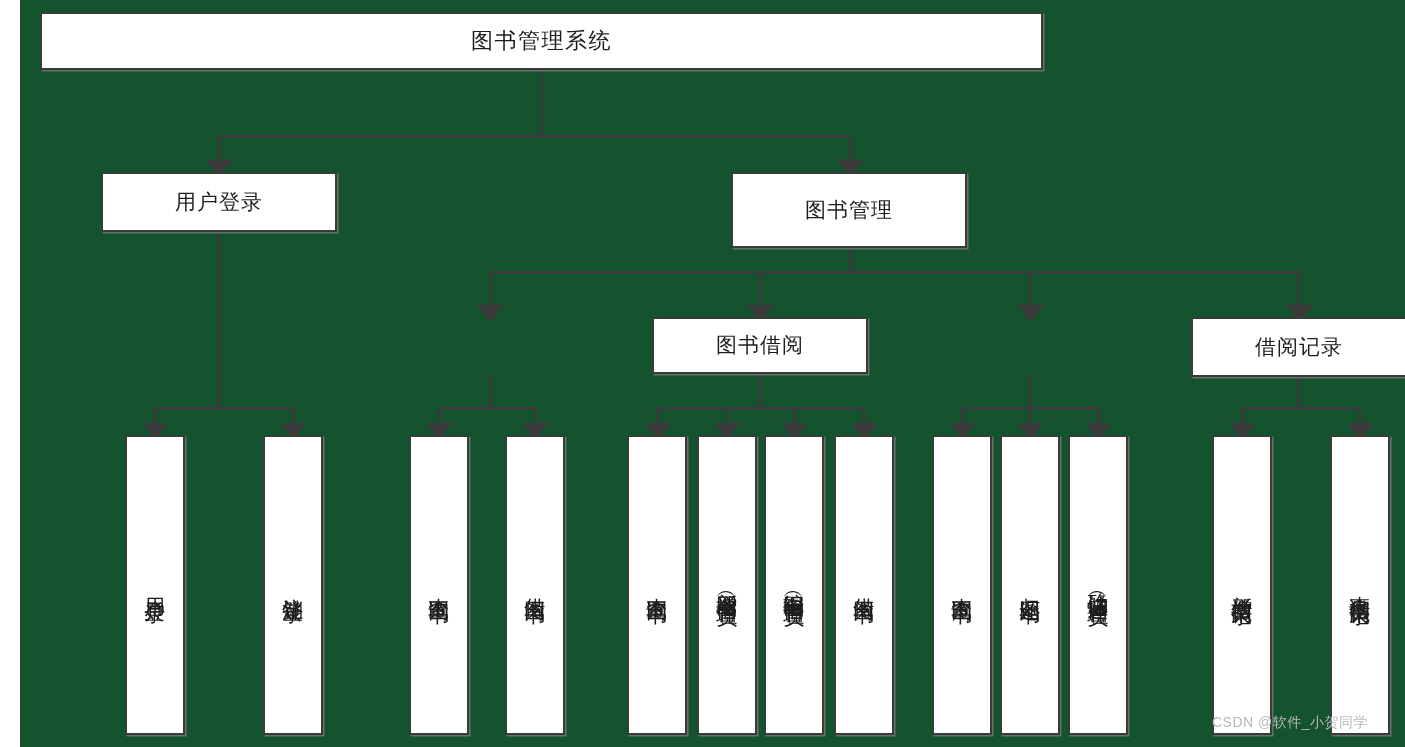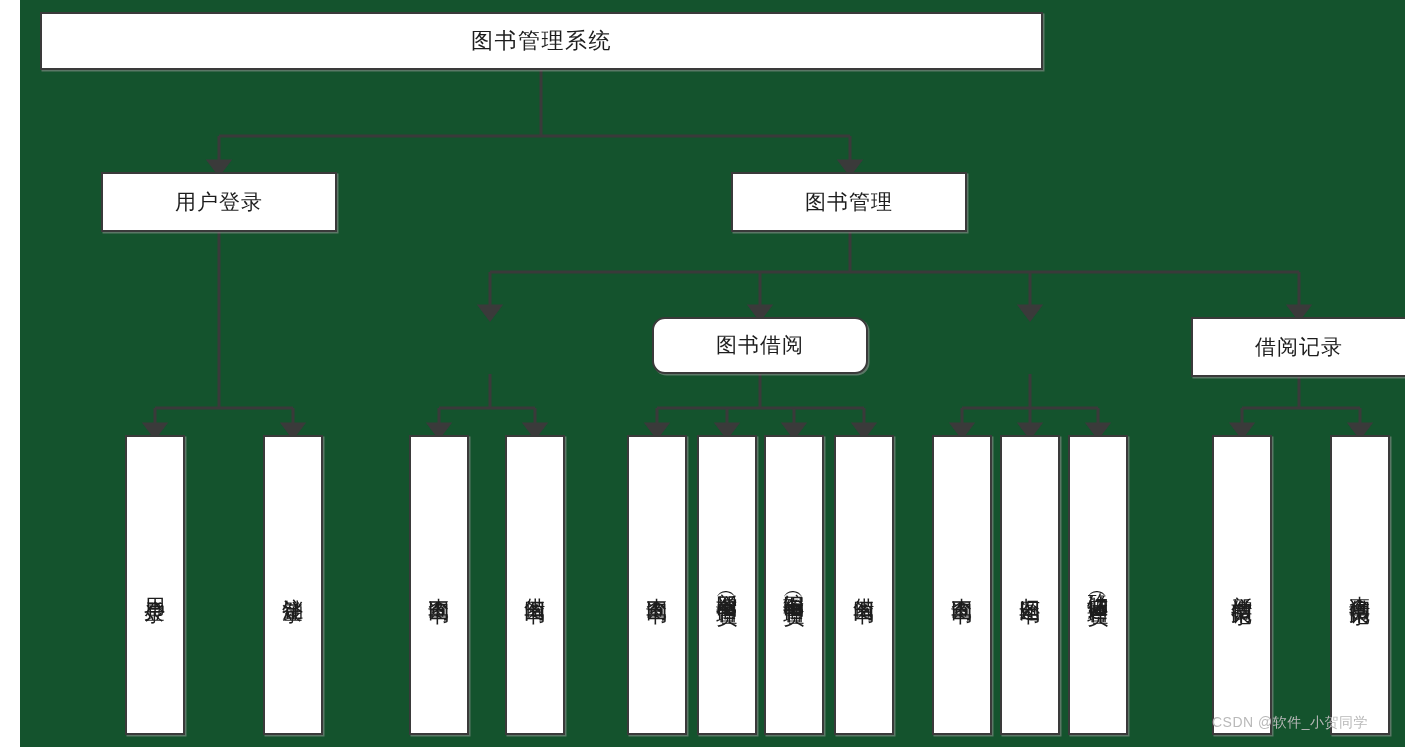--- a/index.html
+++ b/index.html
@@ -130,25 +130,25 @@
     </g>
   </svg>
 
   <div class="node root h" style="left:20px; top:12px; width:1003px; height:58px;">
     <span class="label">图书管理系统</span>
   </div>
 
   <div class="node h" style="left:81px; top:172px; width:236px; height:60px;">
     <span class="label">用户登录</span>
   </div>
-  <div class="node h" style="left:711px; top:172px; width:236px; height:60px;">
+  <div class="node h" style="left:711px; top:172px; width:236px; height:76px;">
     <span class="label">图书管理</span>
   </div>
 
-  <div class="node h" style="left:632px; top:317px; width:216px; height:57px;border-radius:13px;">
+  <div class="node h" style="left:632px; top:317px; width:216px; height:57px;">
     <span class="label">图书借阅</span>
   </div>
   <div class="node h" style="left:1171px; top:317px; width:216px; height:60px;">
     <span class="label">借阅记录</span>
   </div>
 
   <div class="node v" style="left:105px; top:435px; width:60px; height:300px;">
     <span class="label">用户登录</span>
   </div>
   <div class="node v" style="left:243px; top:435px; width:60px; height:300px;">

